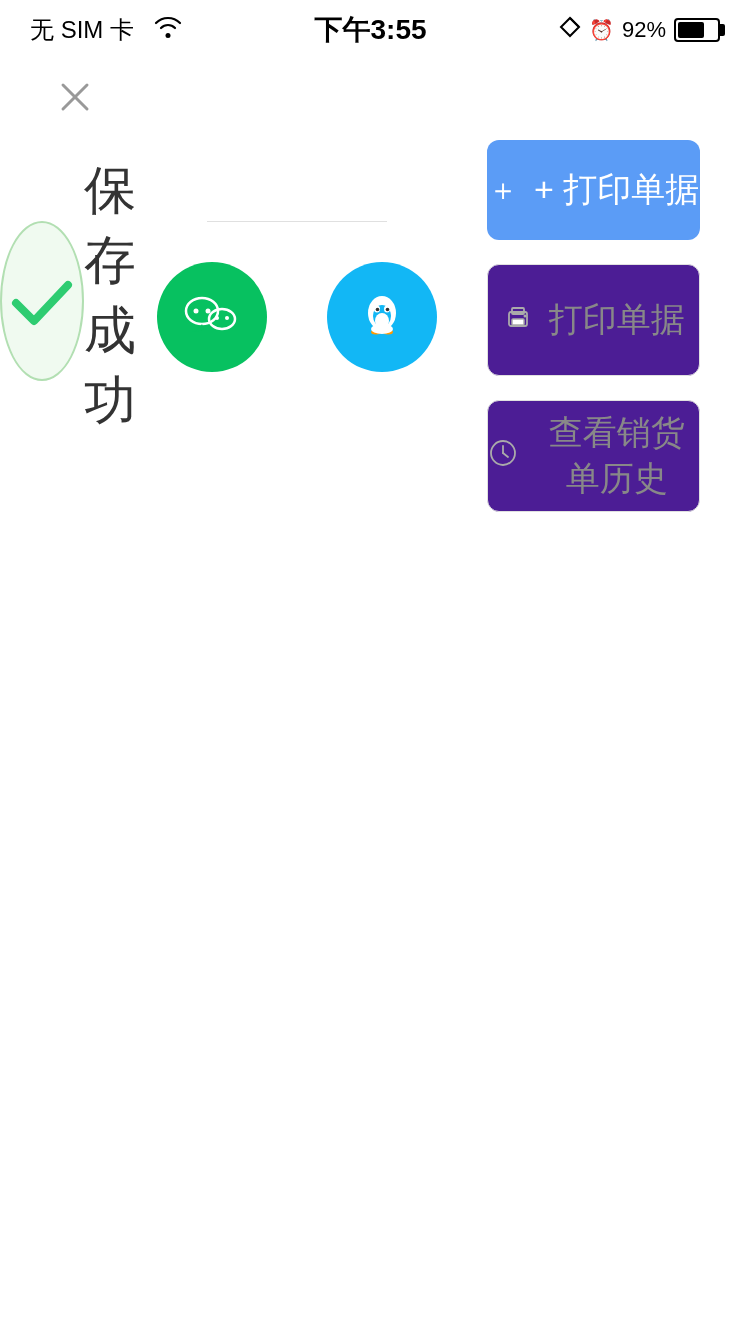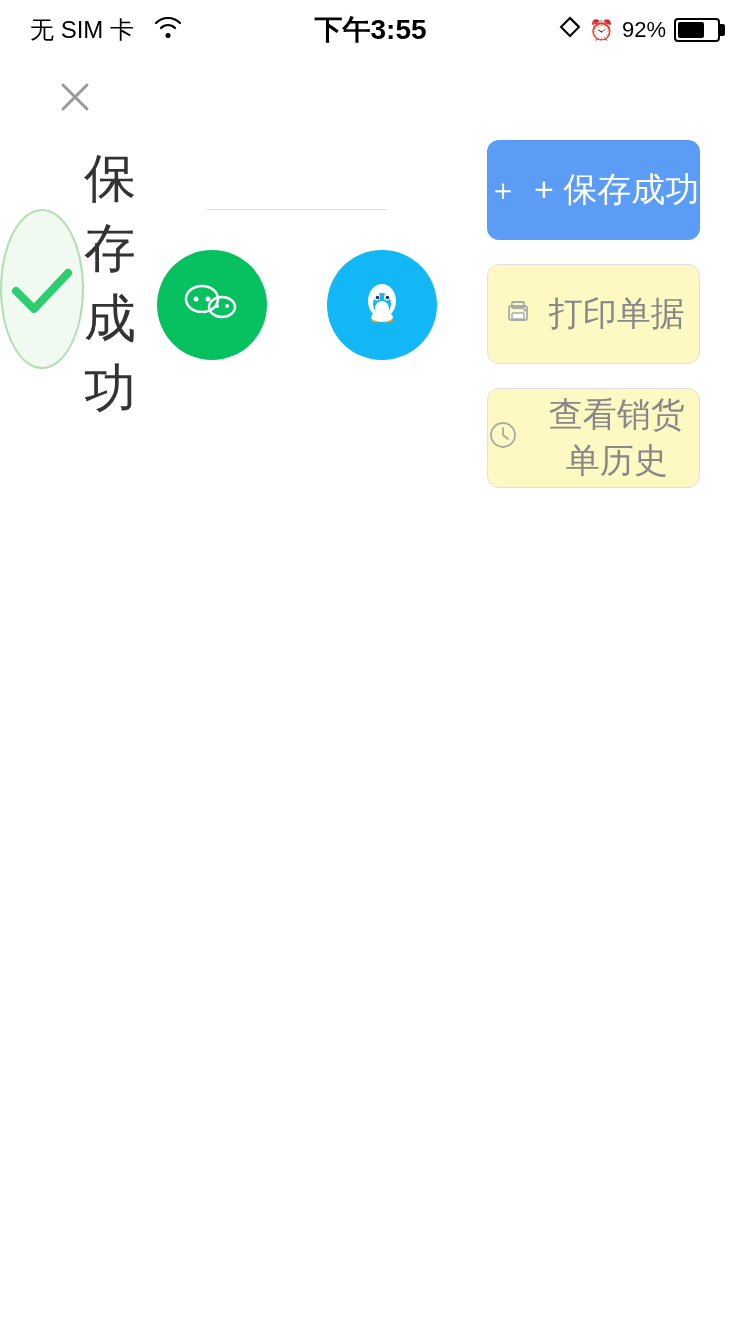--- a/index.html
+++ b/index.html
@@ -194,22 +194,22 @@
       gap: 16px;
       cursor: pointer;
     }
     .btn-primary-text {
       font-size: 34px;
       color: #fff;
       font-weight: 400;
     }
     .btn-secondary {
       width: 100%;
-      height: 100px;
-      background: #fef9c3;
+      height: 112px;
+      background: #4c1d95;
       border-radius: 12px;
       border: 1px solid #e0e0e0;
       display: flex;
       align-items: center;
       justify-content: center;
       gap: 16px;
       cursor: pointer;
     }
     .btn-secondary-text {
       font-size: 34px;
@@ -314,21 +314,21 @@
           <ellipse cx="32" cy="36" rx="7" ry="8" fill="#fff"></ellipse>
         </svg>
       </div>
     </div>
   </div>
 
   <div class="action-buttons">
 
     <button class="btn-primary">
       <span class="btn-icon-white">＋</span>
-      <span class="btn-primary-text">+ 保存成功</span>
+      <span class="btn-primary-text">+ 打印单据</span>
     </button>
 
     <button class="btn-secondary">
       <span class="btn-icon">
         <svg width="30" height="30" viewBox="0 0 30 30" fill="none">
           <rect x="6" y="10" width="18" height="14" rx="2" stroke="#aaa" stroke-width="1.8"></rect>
           <rect x="9" y="6" width="12" height="6" rx="1" stroke="#aaa" stroke-width="1.8" fill="none"></rect>
           <rect x="9" y="17" width="12" height="6" rx="1" fill="#fff" stroke="#aaa" stroke-width="1.5"></rect>
           <circle cx="22" cy="14" r="1.5" fill="#aaa"></circle>
         </svg>

